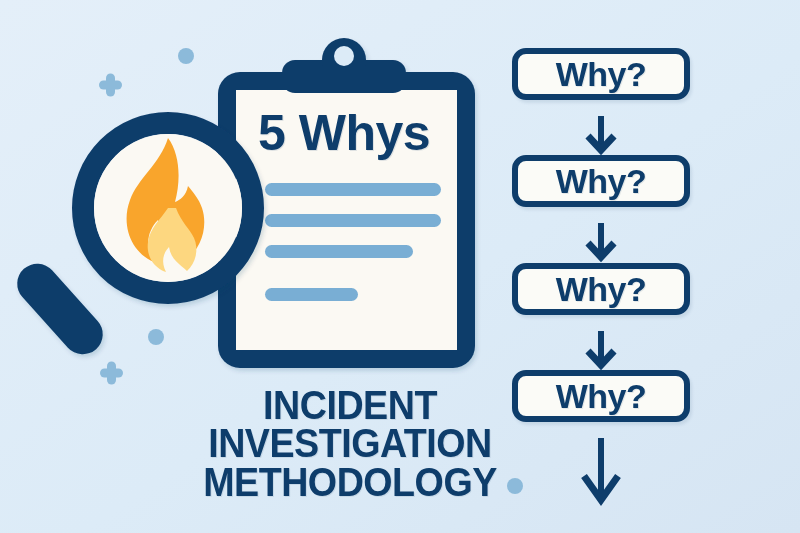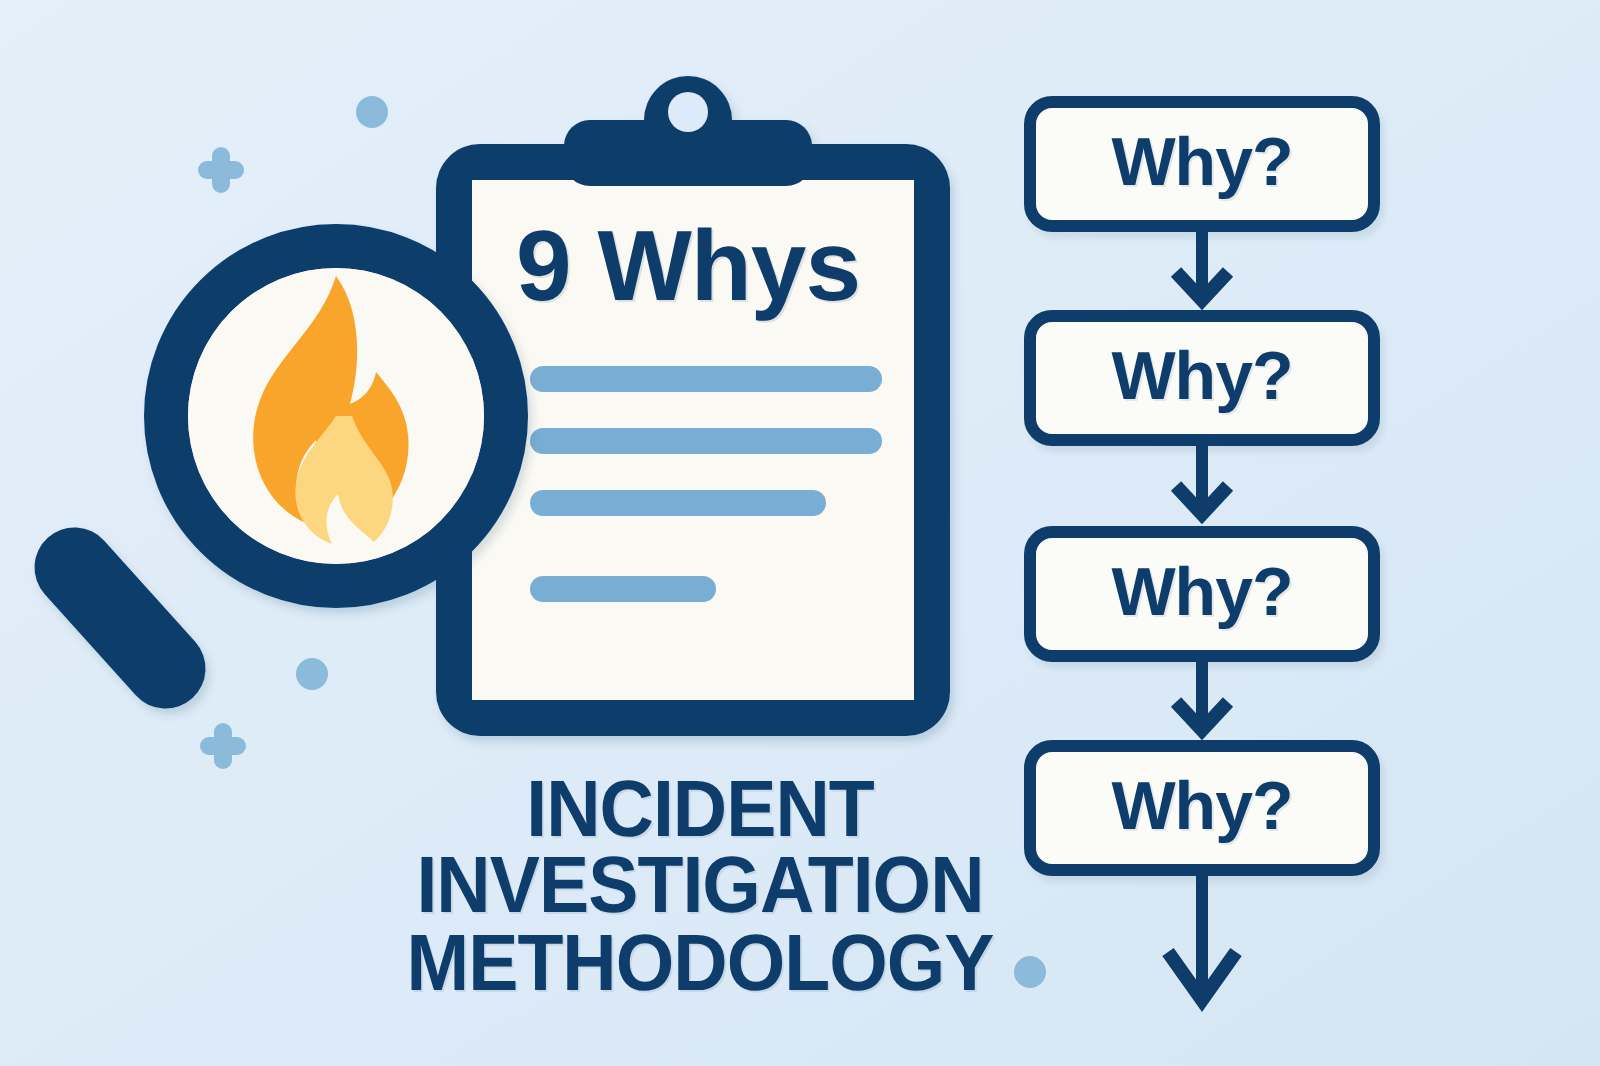--- a/index.html
+++ b/index.html
@@ -57,21 +57,21 @@
     line-height: 0.96;
     letter-spacing: -0.5px;
     transform: scaleX(0.94);
     transform-origin: center top;
     text-shadow: 1px 1px 0 rgba(20,60,100,0.10);
   }
   #headline div { display: block; }
   .why-box {
     position: absolute;
     width: 178px;
-    height: 68px;
+    height: 52px;
     border: 6px solid #0e3d6b;
     border-radius: 14px;
     background: #fbfbf7;
     box-sizing: border-box;
     box-shadow: 2px 3px 3px rgba(30,70,110,0.10);
   }
   .why-label {
     position: absolute;
     left: 0;
     right: 0;
@@ -186,21 +186,21 @@
         <polyline points="588,351 601,365 614,351" stroke-width="7" stroke-linejoin="miter" stroke-linecap="butt"></polyline>
       </g>
 
       <g>
         <line x1="601" y1="438" x2="601" y2="496"></line>
         <polyline points="584,476 601,500 618,476" stroke-width="7" stroke-linejoin="miter" stroke-linecap="butt"></polyline>
       </g>
     </g>
   </svg>
 
-  <div class="overlay-text" id="five-whys-text">9 Whys</div>
+  <div class="overlay-text" id="five-whys-text">5 Whys</div>
 
   <div id="headline">
     <div>INCIDENT</div>
     <div>INVESTIGATION</div>
     <div>METHODOLOGY</div>
   </div>
 
   <div class="why-box" style="left:512px; top:48px;">
     <div class="why-label">Why?</div>
   </div>

